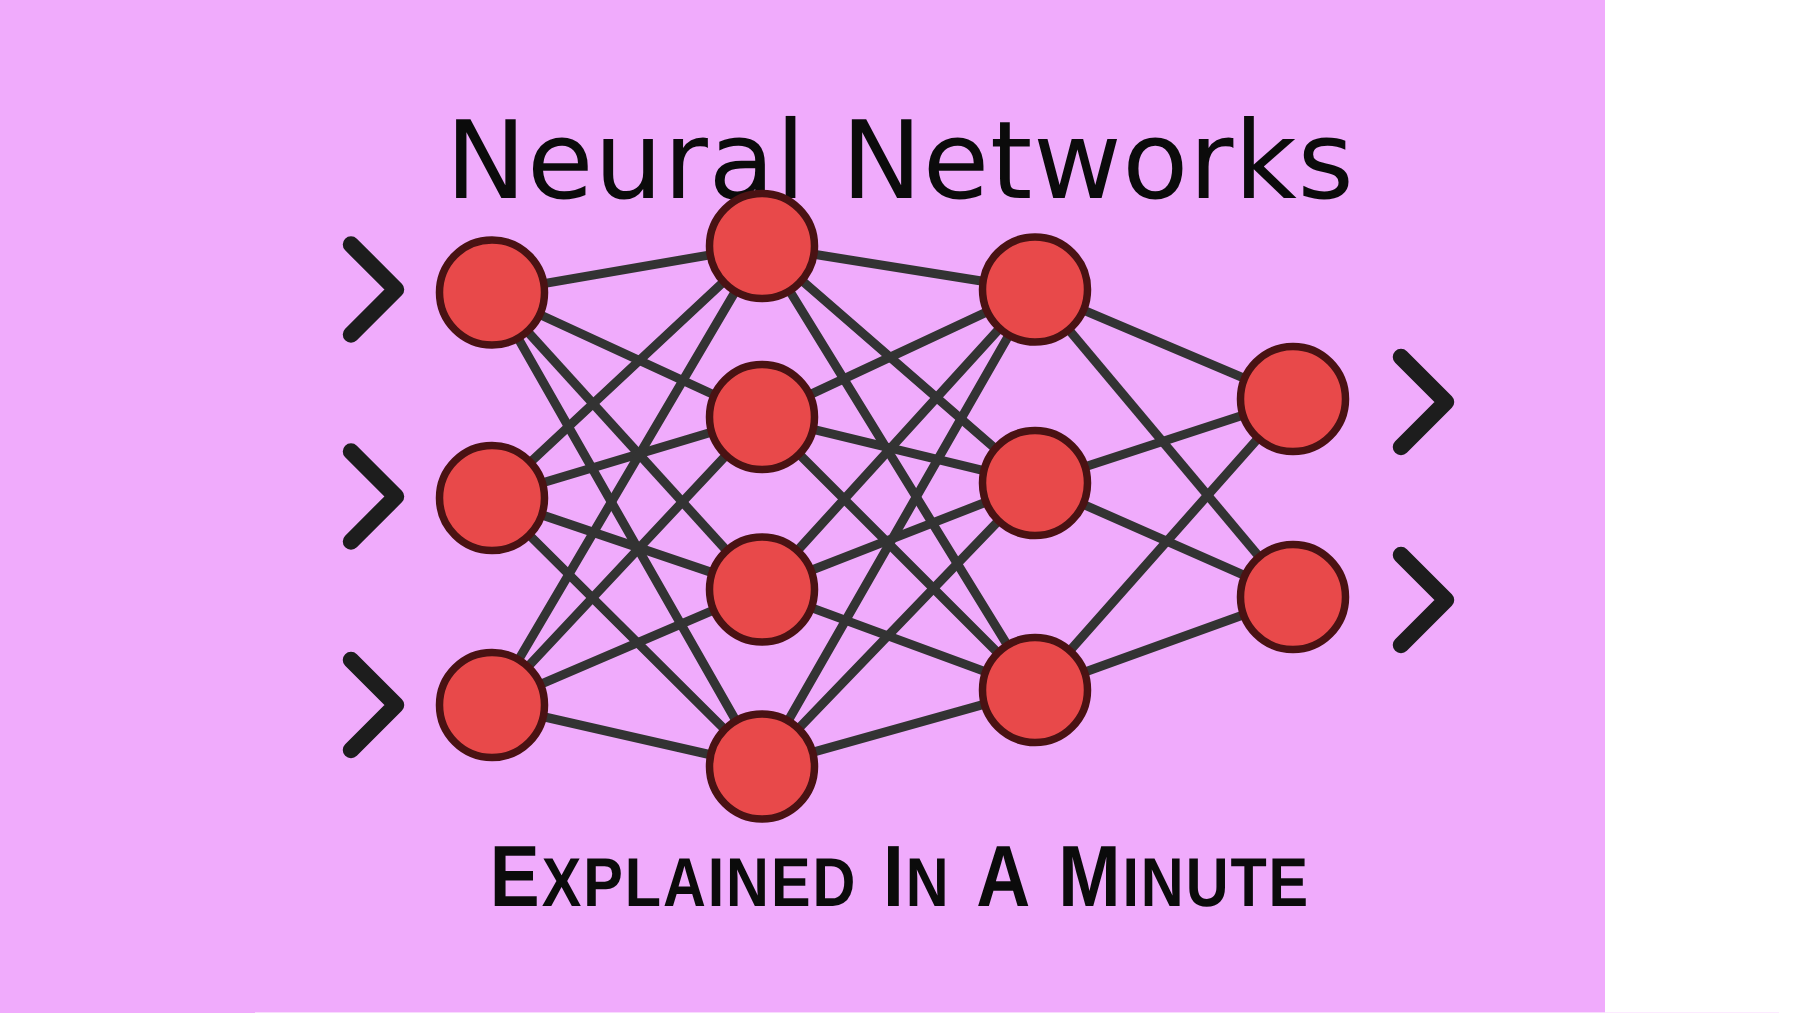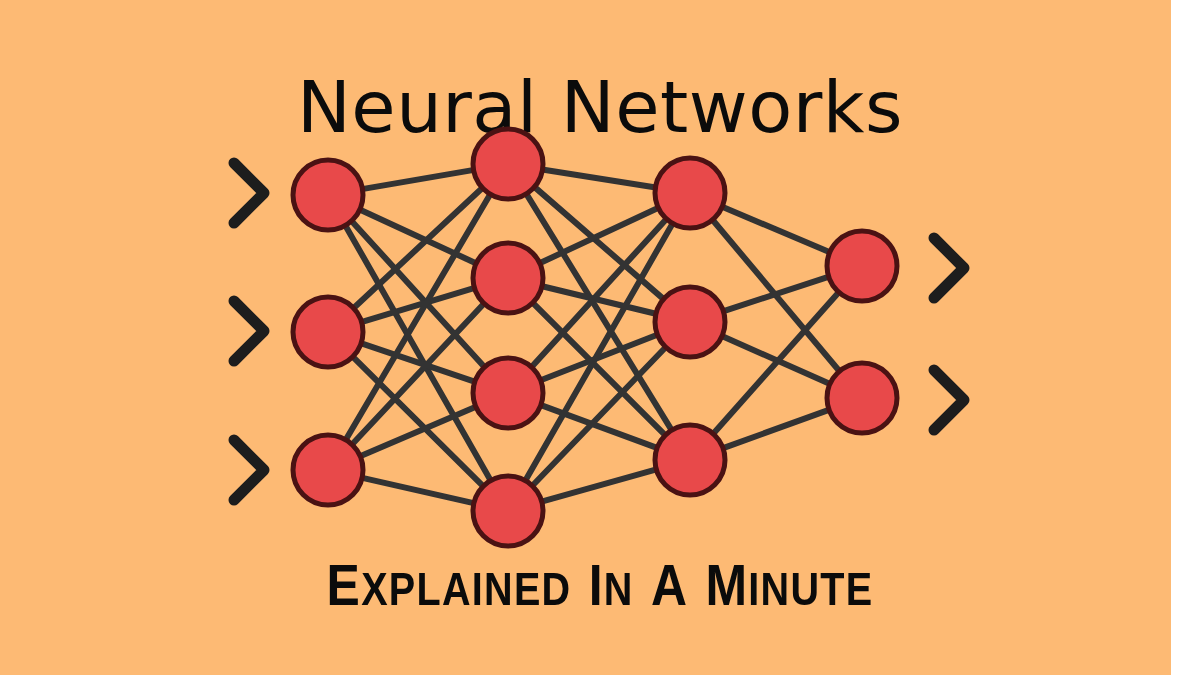--- a/index.html
+++ b/index.html
@@ -3,23 +3,23 @@
 <meta charset="utf-8">
 <title>Neural Networks</title>
 <style>
   html, body {
     margin: 0;
     padding: 0;
     background: #ffffff;
   }
   #canvas {
     position: relative;
-    width: 1171px;
+    width: 1070px;
     height: 675px;
-    background: #fdba74;
+    background: #f0abfc;
     overflow: hidden;
     font-family: "DejaVu Sans", sans-serif;
   }
 
   
   #title {
     position: absolute;
     left: 0;
     top: 22px;
     width: 1200px;

